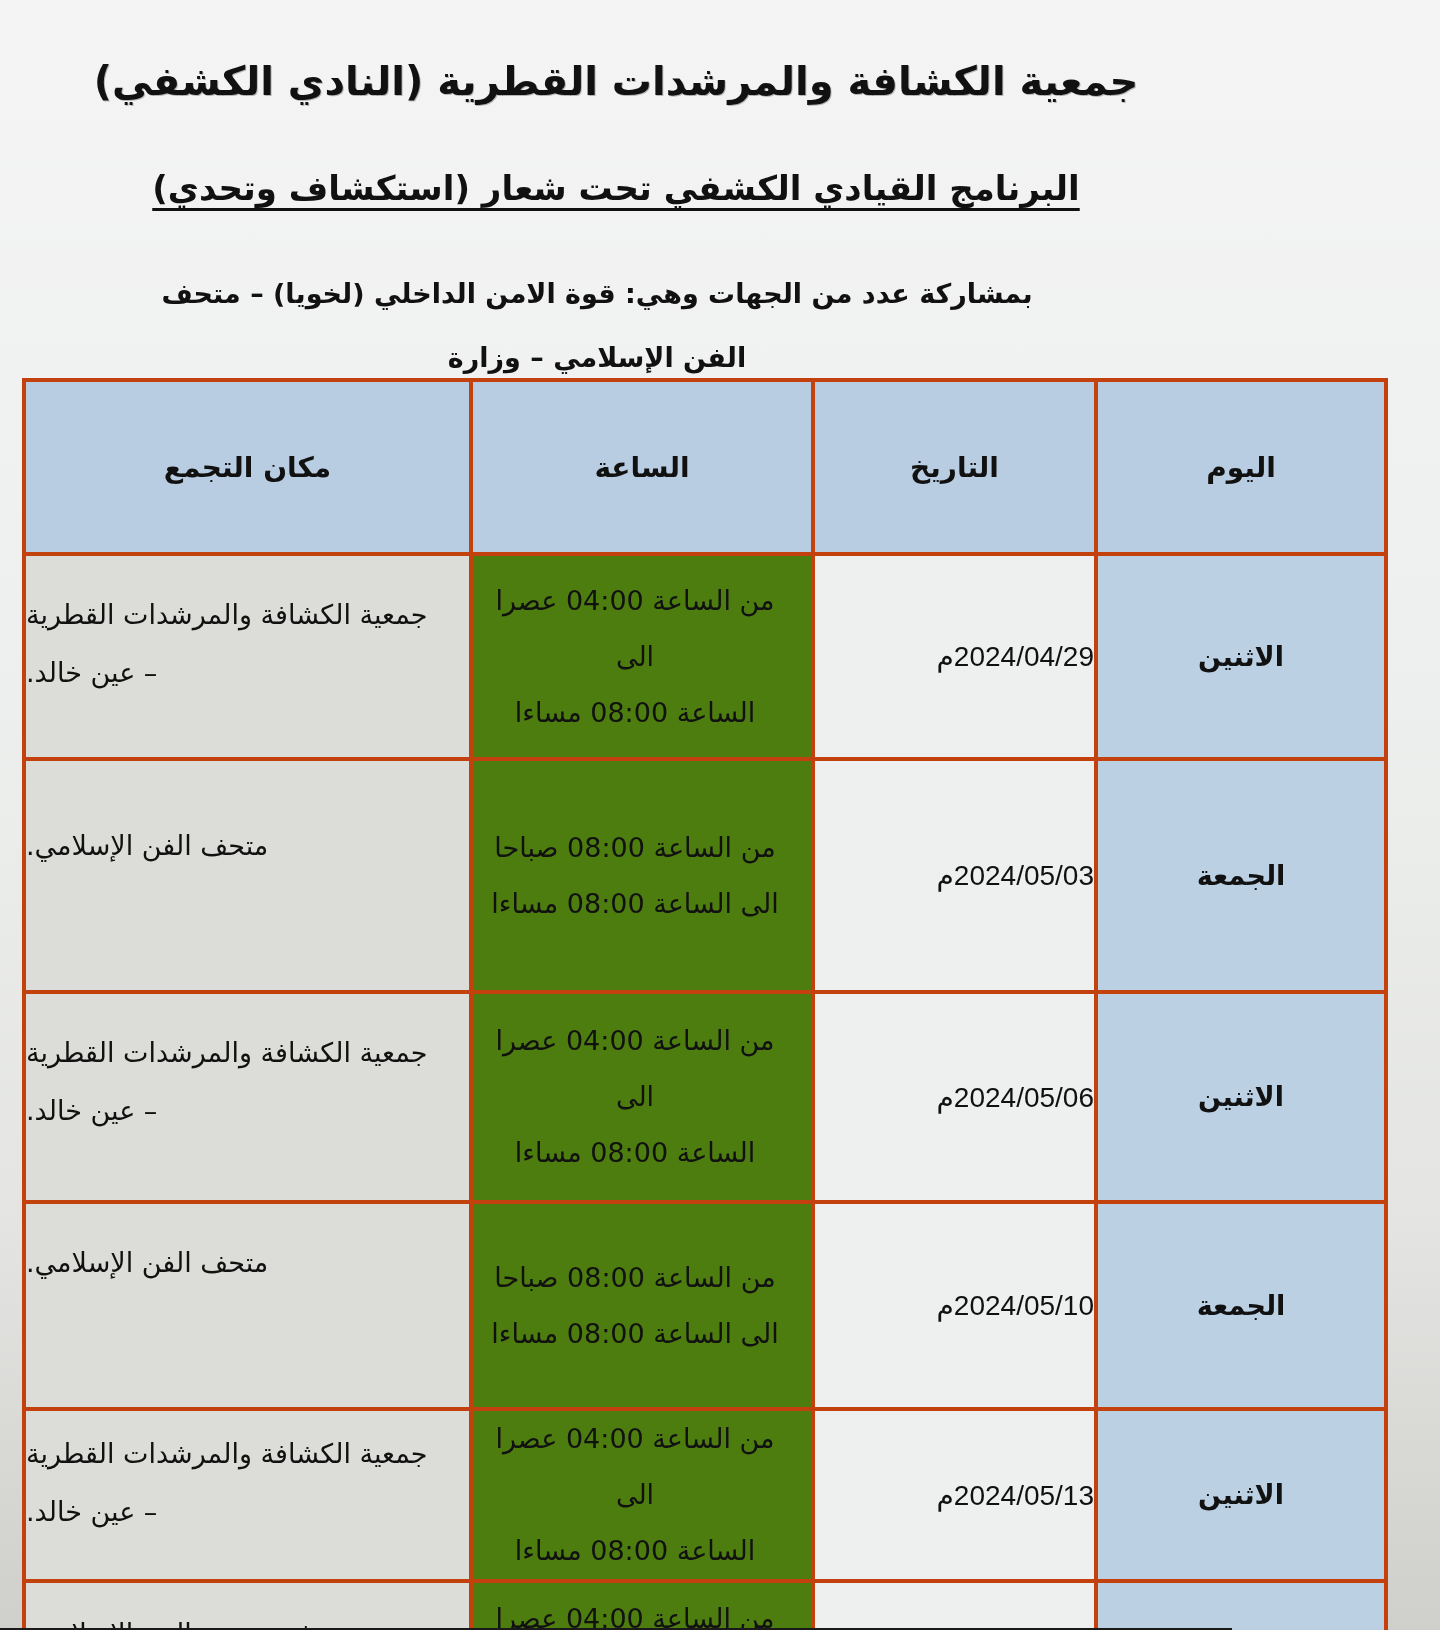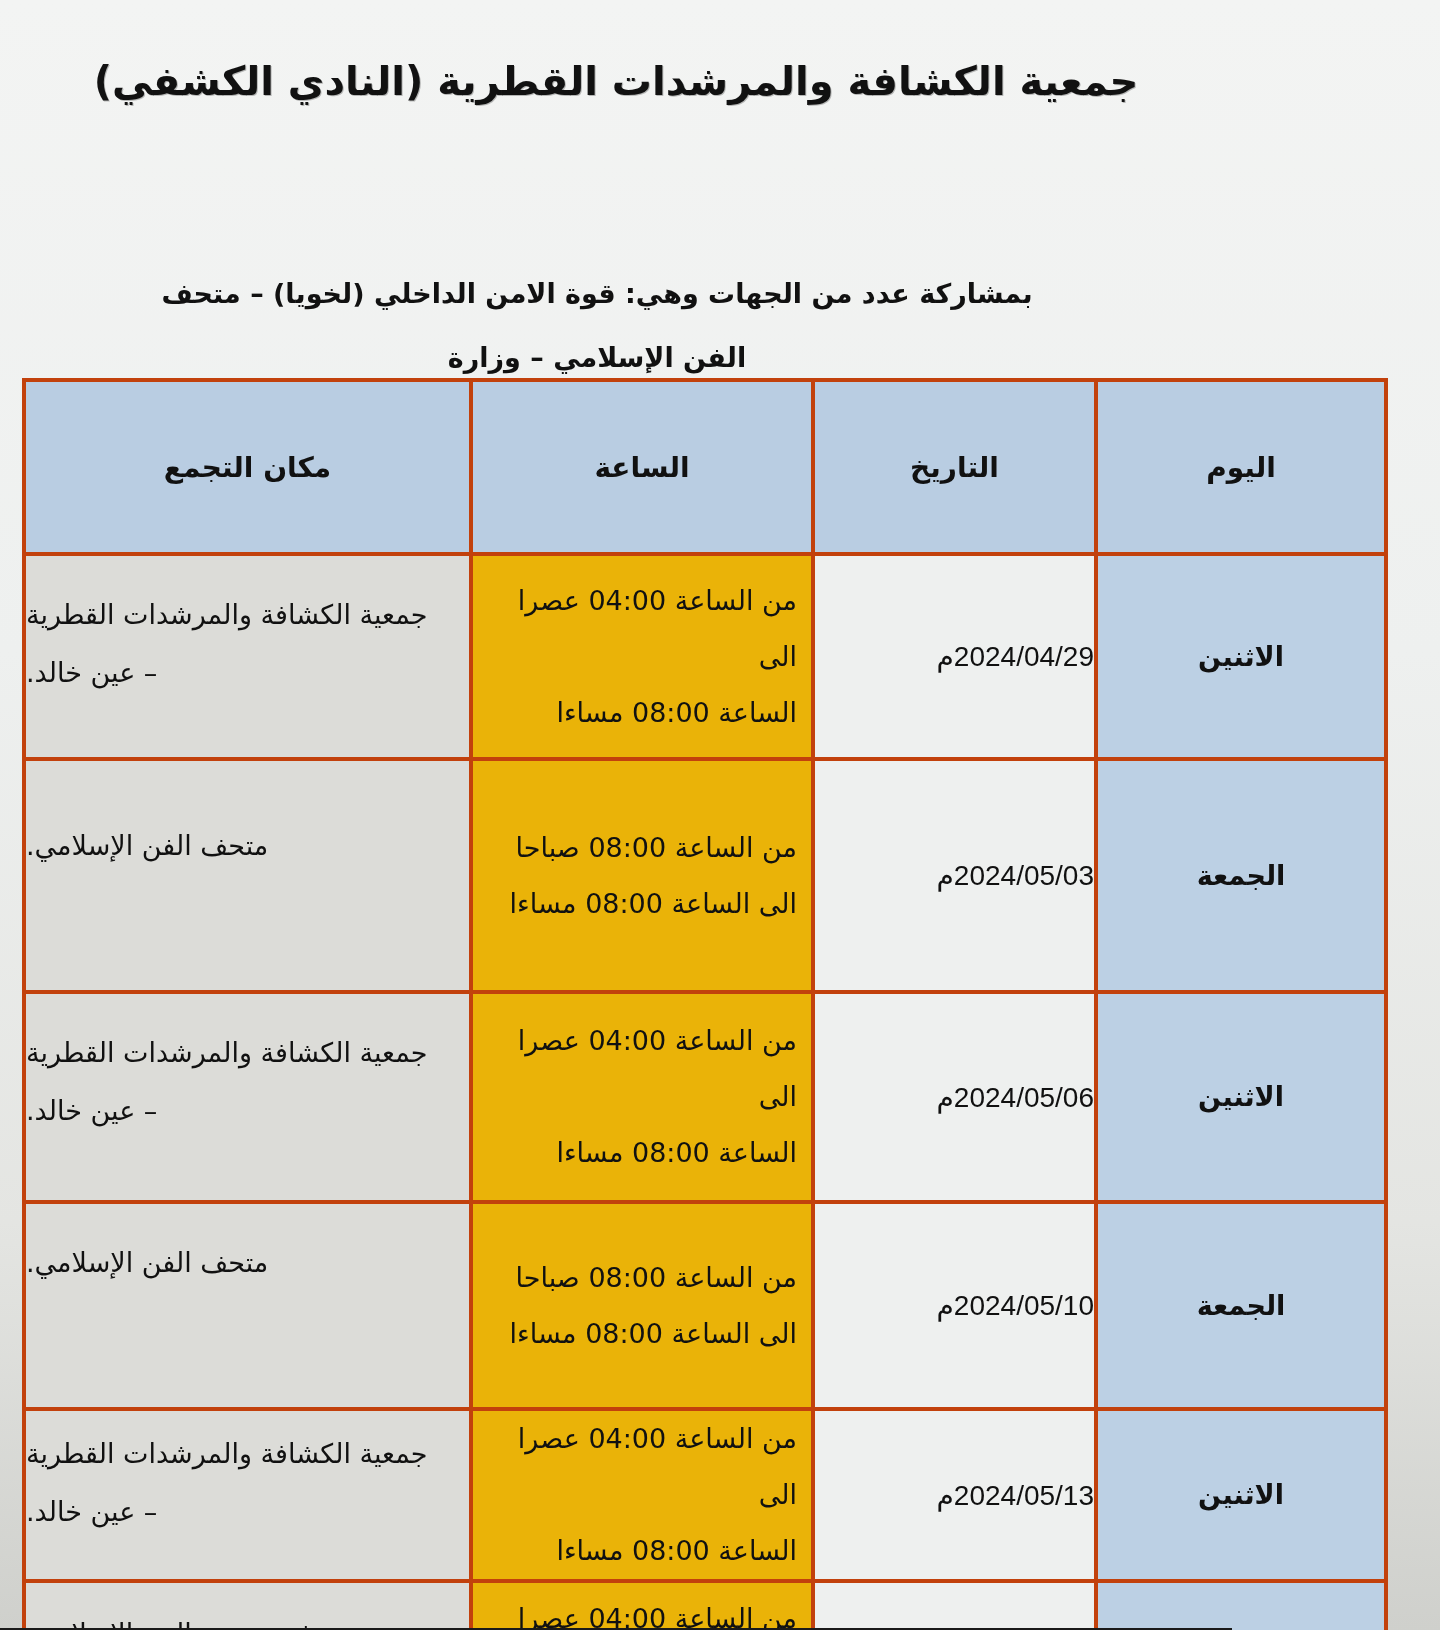--- a/index.html
+++ b/index.html
@@ -83,22 +83,22 @@
       line-height: 58px;
     }
     td.date {
       background: #eef0ef;
       text-align: right;
       font-size: 28px;
       font-family: Liberation Sans, sans-serif;
       direction: rtl;
     }
     td.time {
-      background: #eab308;
-      text-align: right;
+      background: #4d7c0f;
+      text-align: center;
       padding-right: 14px !important;
       font-size: 27px;
       line-height: 56px;
     }
     td.place {
       background: #dcdcd8;
       text-align: left;
       padding-right: 12px !important;
       font-size: 27px;
       line-height: 58px;
@@ -121,20 +121,23 @@
       background: #1a1a1a;
     }
   </style>
 </head>
 <body>
 
 <div class="page">
 
   <div class="title">جمعية الكشافة والمرشدات القطرية (النادي الكشفي)</div>
 
+  <div class="subtitle">
+    <span>البرنامج القيادي الكشفي تحت شعار (استكشاف وتحدي)</span>
+  </div>
 
   <div class="intro">
     <span class="cell-line">بمشاركة عدد من الجهات وهي: قوة الامن الداخلي (لخويا) – متحف الفن الإسلامي – وزارة</span>
     <span class="cell-line">الأوقاف والشؤون الإسلامية.</span>
   </div>
 
   <table class="schedule">
     <colgroup>
       <col style="width:290px">
       <col style="width:283px">

